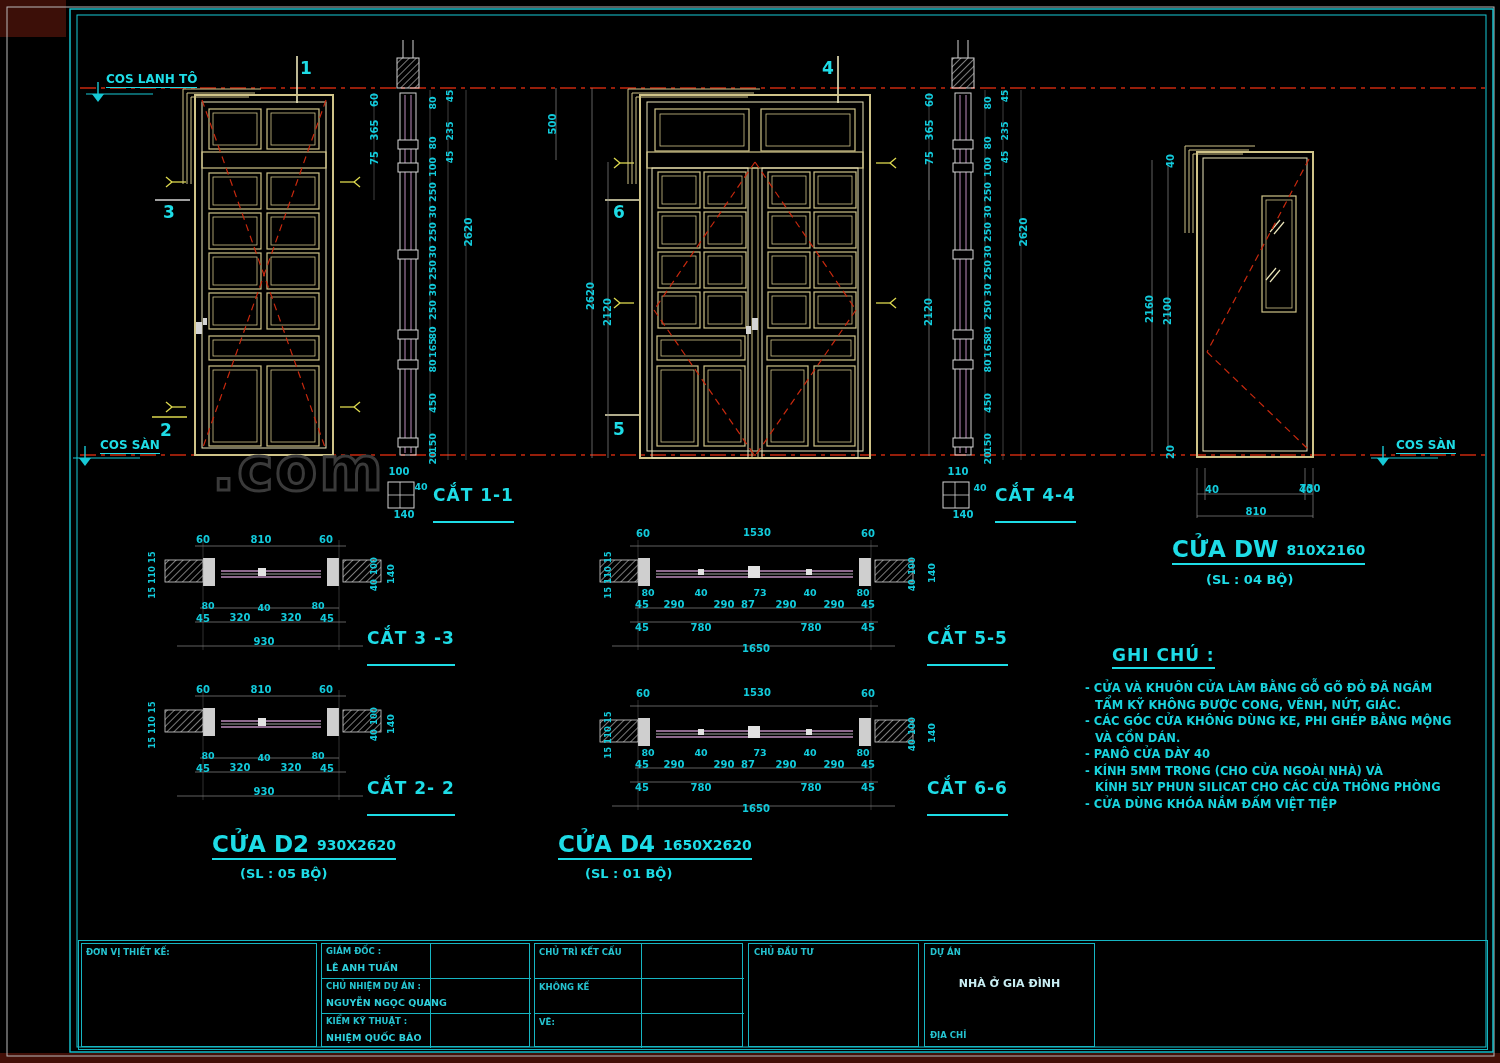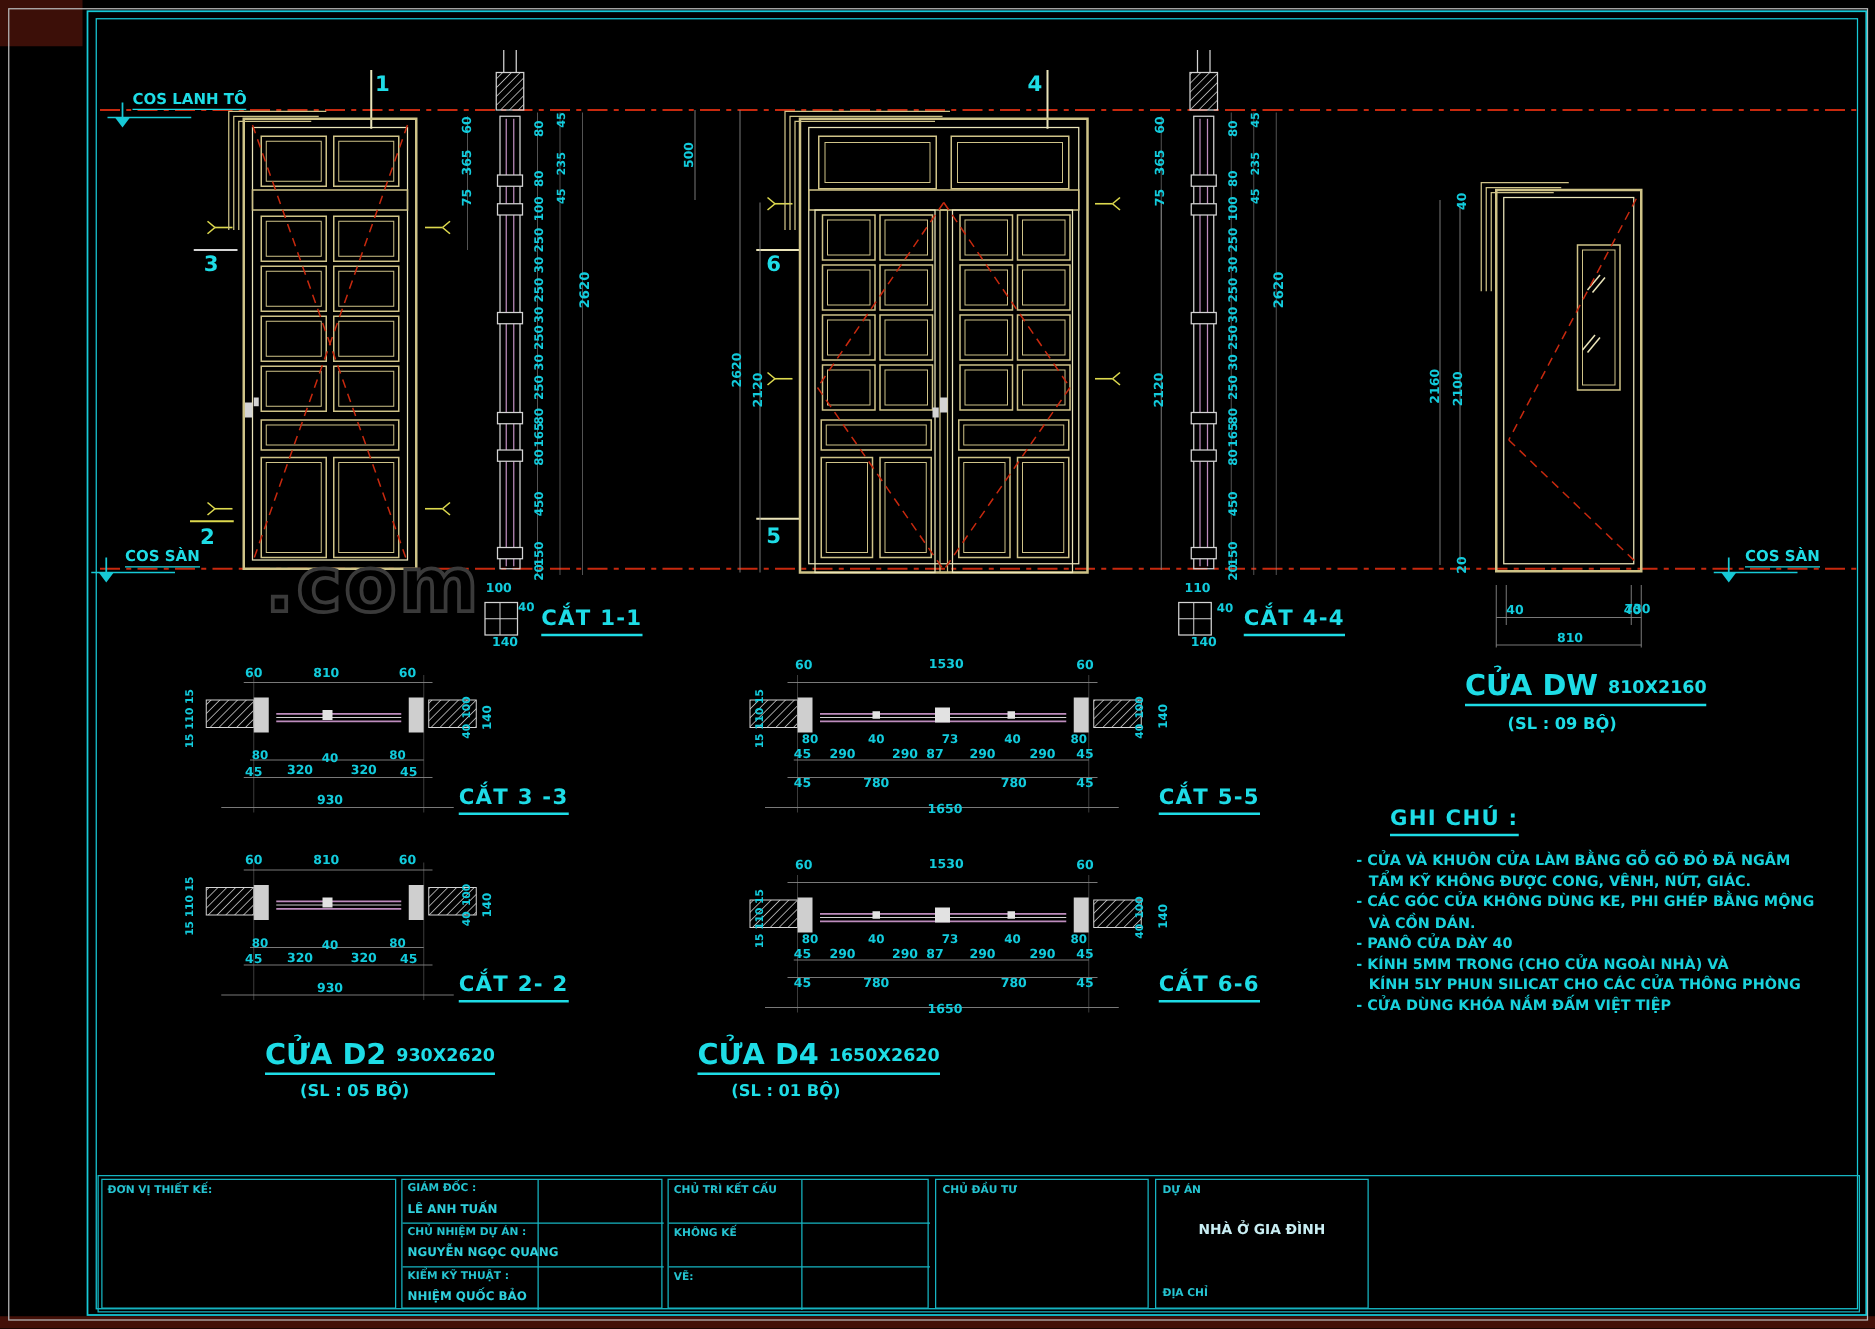--- a/index.html
+++ b/index.html
@@ -9,21 +9,21 @@
   #watermark{position:absolute;left:212px;top:438px;z-index:2;display:flex;align-items:flex-end;
              color:transparent;-webkit-text-stroke:3px #3a3a3a;font-weight:700;line-height:1;
              letter-spacing:4px;user-select:none;}
   #watermark .wm-main{font-size:150px;}
   #watermark .wm-ext{font-size:61px;letter-spacing:2px;}
   #dims,#labels,#tb{position:absolute;left:0;top:0;width:1500px;height:1063px;z-index:3;}
   .dim{position:absolute;transform:translate(-50%,-50%);color:#12cbdc;font-size:10px;
        font-weight:700;white-space:nowrap;}
   .dim.rot{transform:translate(-50%,-50%) rotate(-90deg);}
   .lbl{position:absolute;color:#1edce6;font-weight:700;white-space:nowrap;}
-  .cat{font-size:17px;letter-spacing:1px;border-bottom:2px solid #1edce6;padding-bottom:2px;}
+  .cat{font-size:17px;letter-spacing:1px;border-bottom:2px solid #1edce6;padding-bottom:16px;}
   .marker{font-size:17px;}
   .cos{font-size:12px;border-bottom:1.5px solid #1edce6;padding-bottom:1px;}
   .doortitle{font-size:23px;border-bottom:2px solid #1edce6;padding-bottom:1px;}
   .doortitle .sz{font-size:14px;vertical-align:2px;margin-left:8px;letter-spacing:0;}
   .qty{font-size:13px;}
   .gc-title{font-size:17px;border-bottom:2px solid #1edce6;padding-bottom:2px;letter-spacing:1px;}
   .note{font-size:11.5px;line-height:16.5px;color:#19d2dc;font-weight:700;}
   .note.ind{padding-left:10px;}
   
   .tb-box{position:absolute;border:1px solid #16b5c2;box-sizing:border-box;}
@@ -475,21 +475,21 @@
     <span class="lbl marker" style="left:613px;top:419px">5</span>
 
     <span class="lbl cat" style="left:433px;top:485px">CẮT 1-1</span>
     <span class="lbl cat" style="left:995px;top:485px">CẮT 4-4</span>
     <span class="lbl cat" style="left:367px;top:628px">CẮT 3 -3</span>
     <span class="lbl cat" style="left:927px;top:628px">CẮT 5-5</span>
     <span class="lbl cat" style="left:367px;top:778px">CẮT 2- 2</span>
     <span class="lbl cat" style="left:927px;top:778px">CẮT 6-6</span>
 
     <span class="lbl doortitle" style="left:1172px;top:536px"><span>CỬA DW</span><span class="sz">810X2160</span></span>
-    <span class="lbl qty" style="left:1206px;top:572px">(SL : 09 BỘ)</span>
+    <span class="lbl qty" style="left:1206px;top:572px">(SL : 04 BỘ)</span>
 
     <span class="lbl doortitle" style="left:212px;top:831px"><span>CỬA D2</span><span class="sz">930X2620</span></span>
     <span class="lbl qty" style="left:240px;top:866px">(SL : 05 BỘ)</span>
 
     <span class="lbl doortitle" style="left:558px;top:831px"><span>CỬA D4</span><span class="sz">1650X2620</span></span>
     <span class="lbl qty" style="left:585px;top:866px">(SL : 01 BỘ)</span>
 
     <span class="lbl gc-title" style="left:1112px;top:645px">GHI CHÚ :</span>
     <div style="position:absolute;left:1085px;top:680px">
       <div class="note">- CỬA VÀ KHUÔN CỬA LÀM BẰNG GỖ GÕ ĐỎ ĐÃ NGÂM</div>

